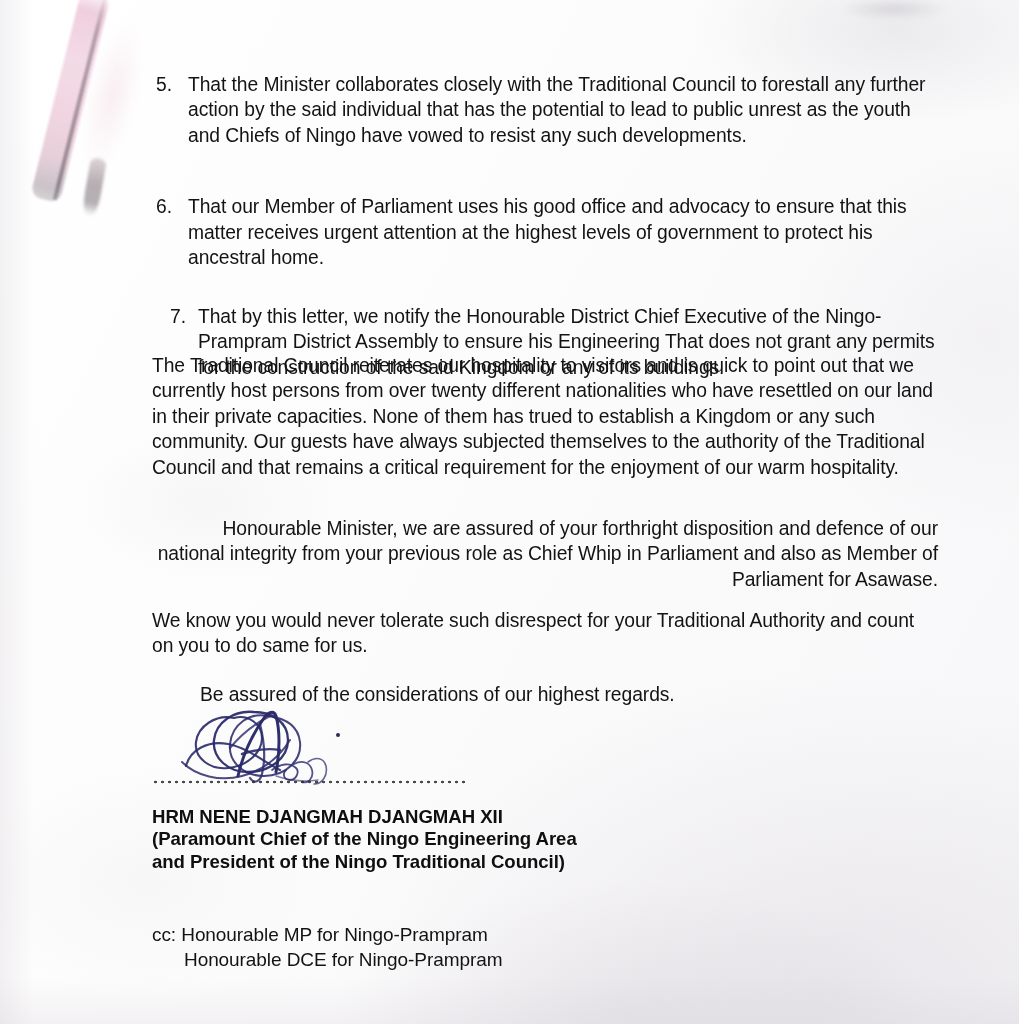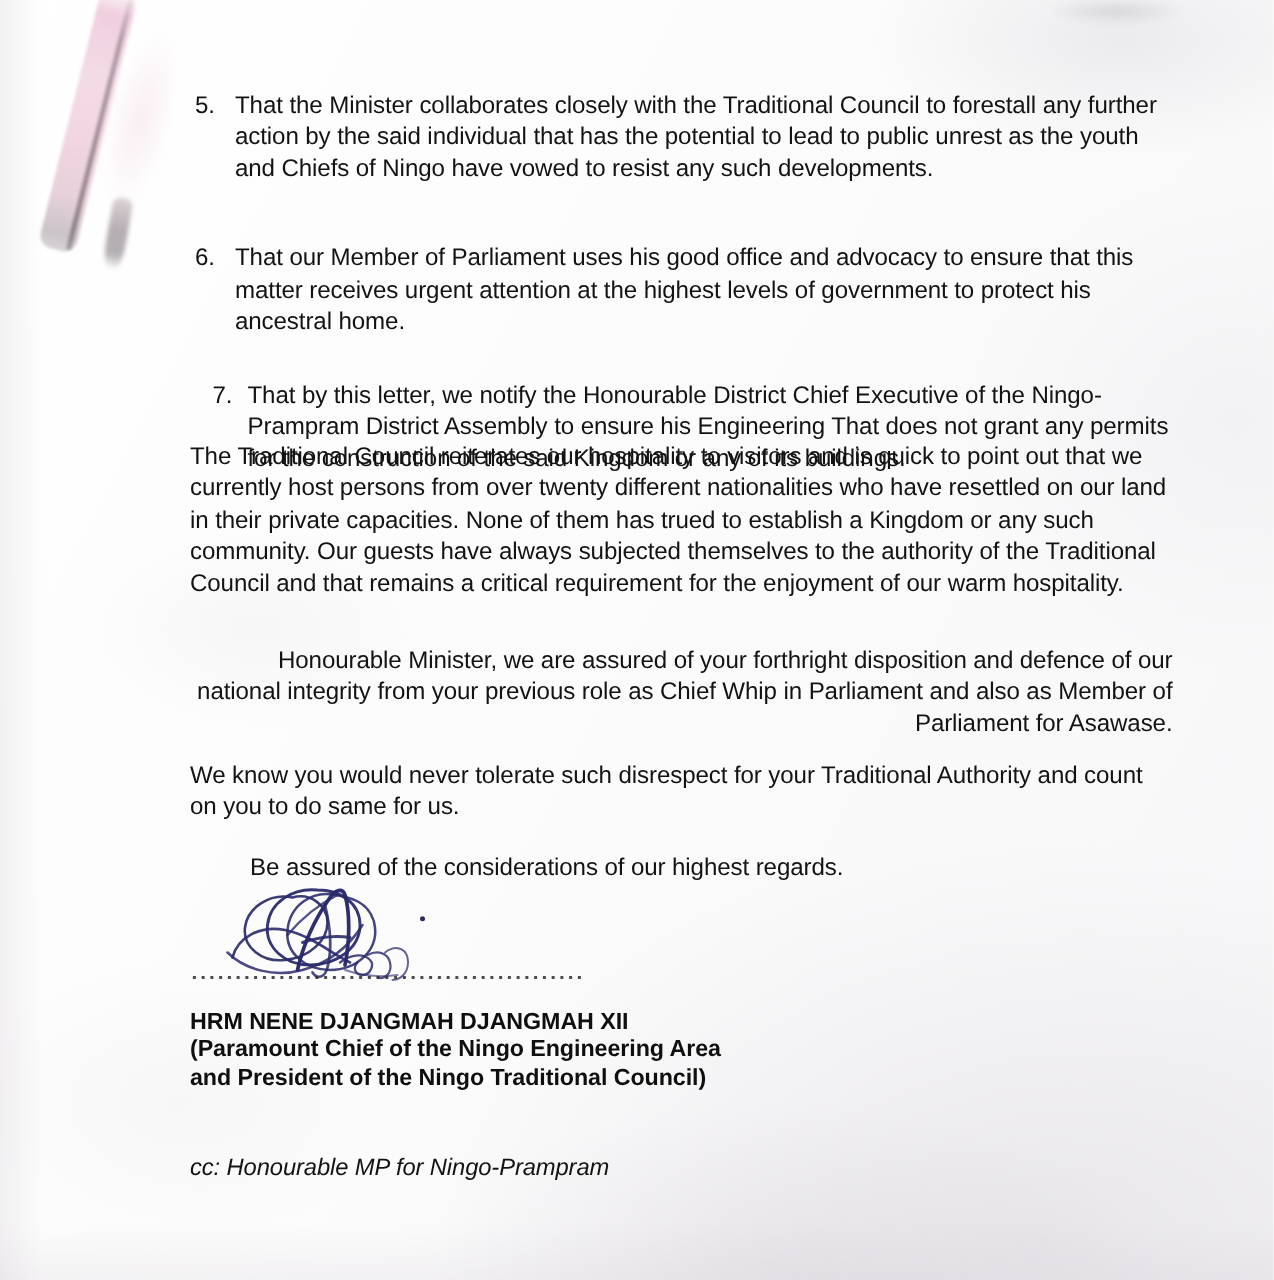--- a/index.html
+++ b/index.html
@@ -236,21 +236,21 @@
   .cc-block {
     position: absolute;
     left: 152px;
     top: 922px;
     width: 520px;
     font-size: 19.0px;
     line-height: 25.4px;
     letter-spacing: -0.08px;
     color: #131313;
   }
-  .cc-line-1 { display: block; font-style: italic; }
+  .cc-line-1 { display: block; }
   .cc-line-2 { display: block; padding-left: 32px; }
 
   
   .content {
     filter: blur(0.16px);
   }
 </style>
 </head>
 <body>
 
@@ -316,16 +316,17 @@
     </div>
 
     <div class="sig-name">
       <div>HRM NENE DJANGMAH DJANGMAH XII</div>
       <div>(Paramount Chief of the Ningo Engineering Area</div>
       <div>and President of the Ningo Traditional Council)</div>
     </div>
 
     <div class="cc-block">
       <span class="cc-line-1">cc: Honourable MP for Ningo-Prampram</span>
+      <span class="cc-line-2">Honourable DCE for Ningo-Prampram</span>
     </div>
 
   </div>
 </div>
 
 </body></html>

